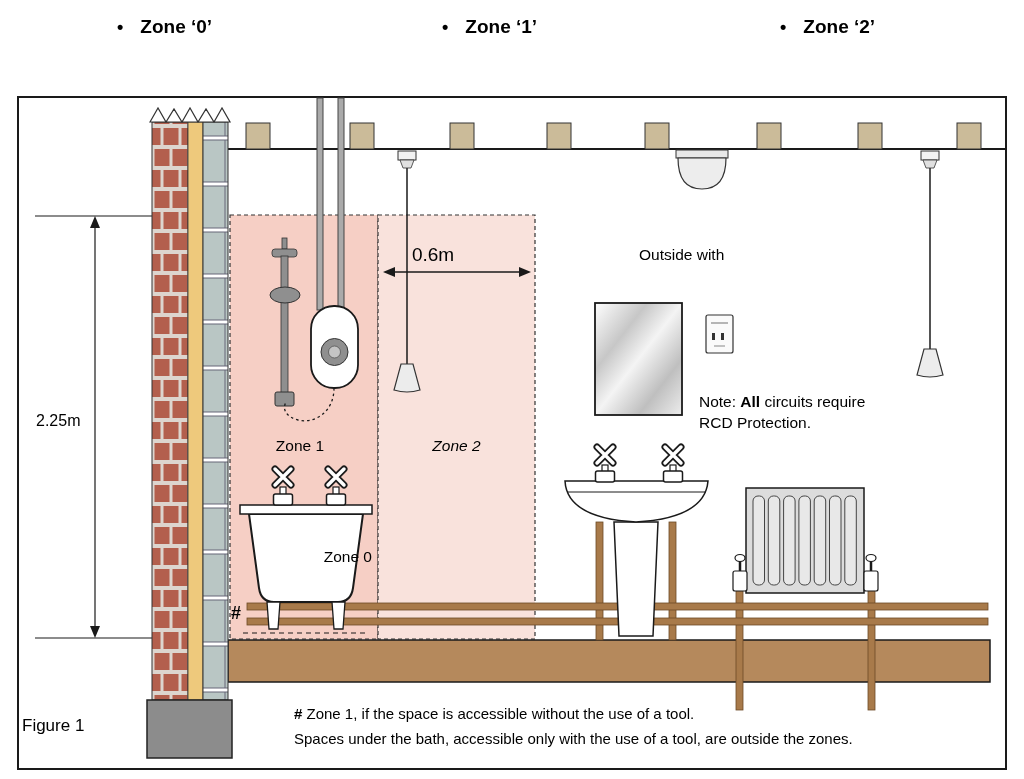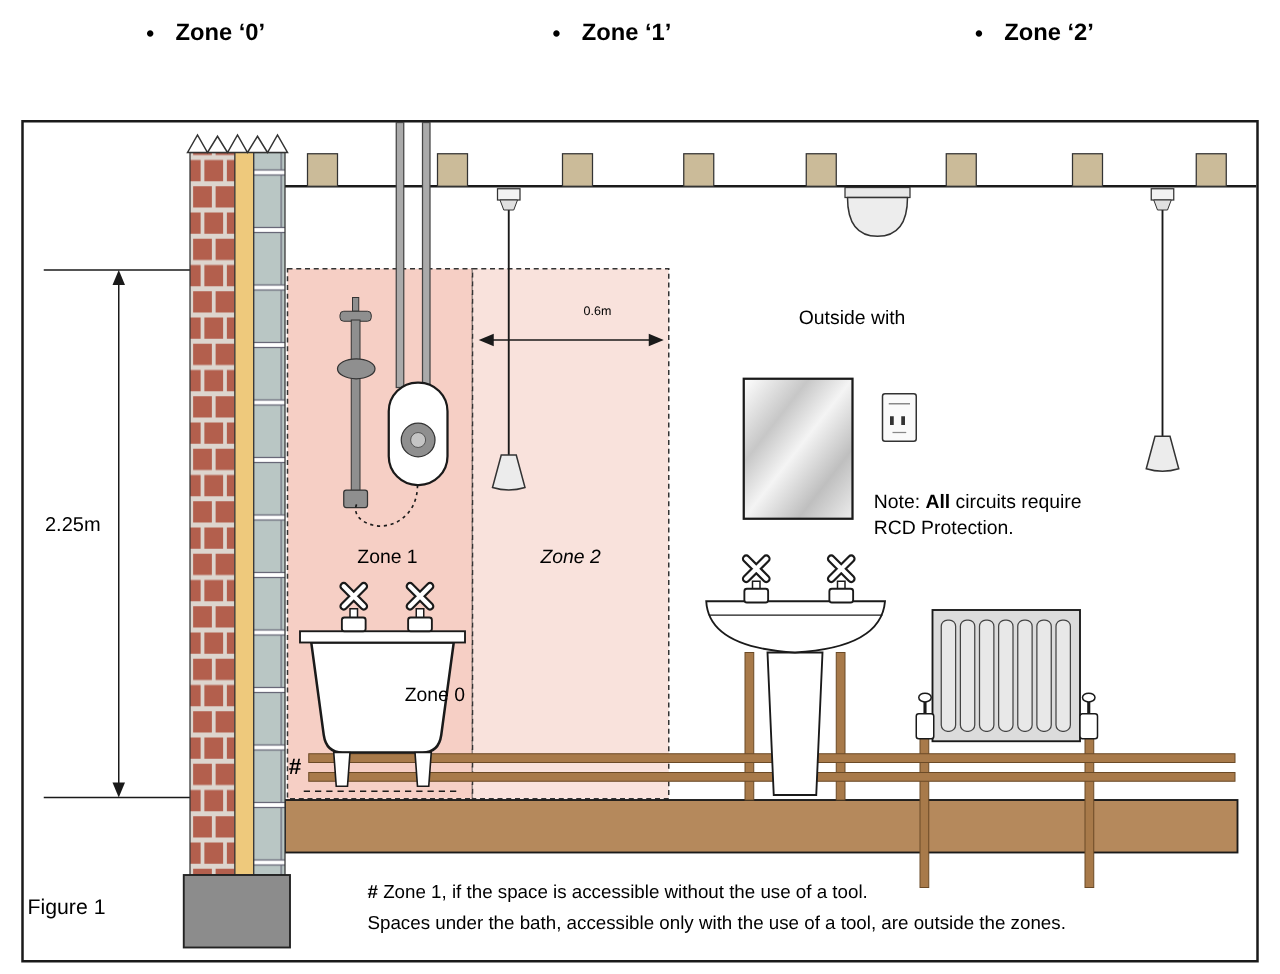--- a/index.html
+++ b/index.html
@@ -7,24 +7,24 @@
   body { width:1024px; height:779px; font-family:"Liberation Sans", sans-serif; color:#111; }
   .page { position:relative; width:1024px; height:779px; background:#fff; overflow:hidden; }
 
   .legend-item { position:absolute; top:16px; display:flex; align-items:center; gap:17px;
                  font-weight:bold; font-size:19px; color:#000; white-space:nowrap; }
   .legend-item .bullet { font-size:18px; line-height:1; }
 
   svg.scene { position:absolute; left:0; top:0; }
 
   .lbl { position:absolute; color:#000; white-space:nowrap; }
-  .lbl-06m   { left:433px; top:244px; width:90px; text-align:center; font-size:10px; }
+  .lbl-06m   { left:388px; top:244px; width:90px; text-align:center; font-size:19px; }
   .lbl-outside { left:639px; top:246px; font-size:15.5px; }
   .lbl-225   { left:36px;  top:392px; font-size:16px;margin-top:20px; }
-  .lbl-zone1 { left:230px; top:437px; width:160px; text-align:center; font-size:15.5px; }
+  .lbl-zone1 { left:220px; top:437px; width:160px; text-align:center; font-size:15.5px; }
   .lbl-zone2 { left:378px; top:437px; width:157px; text-align:center; font-size:15.5px;font-style:italic; }
   .lbl-zone0 { left:240px; top:548px; width:132px; text-align:right; font-size:15.5px; }
   .note      { left:699px; top:391px; font-size:15.5px; line-height:21px; white-space:nowrap; }
   .hash-bath { left:231px; top:603px; font-size:18px; font-weight:bold; }
   .footnote  { left:294px; top:701px; font-size:15px; line-height:25px; white-space:nowrap; }
   .figure    { left:22px;  top:716px; font-size:17px; }
 </style>
 </head>
 <body>
 

